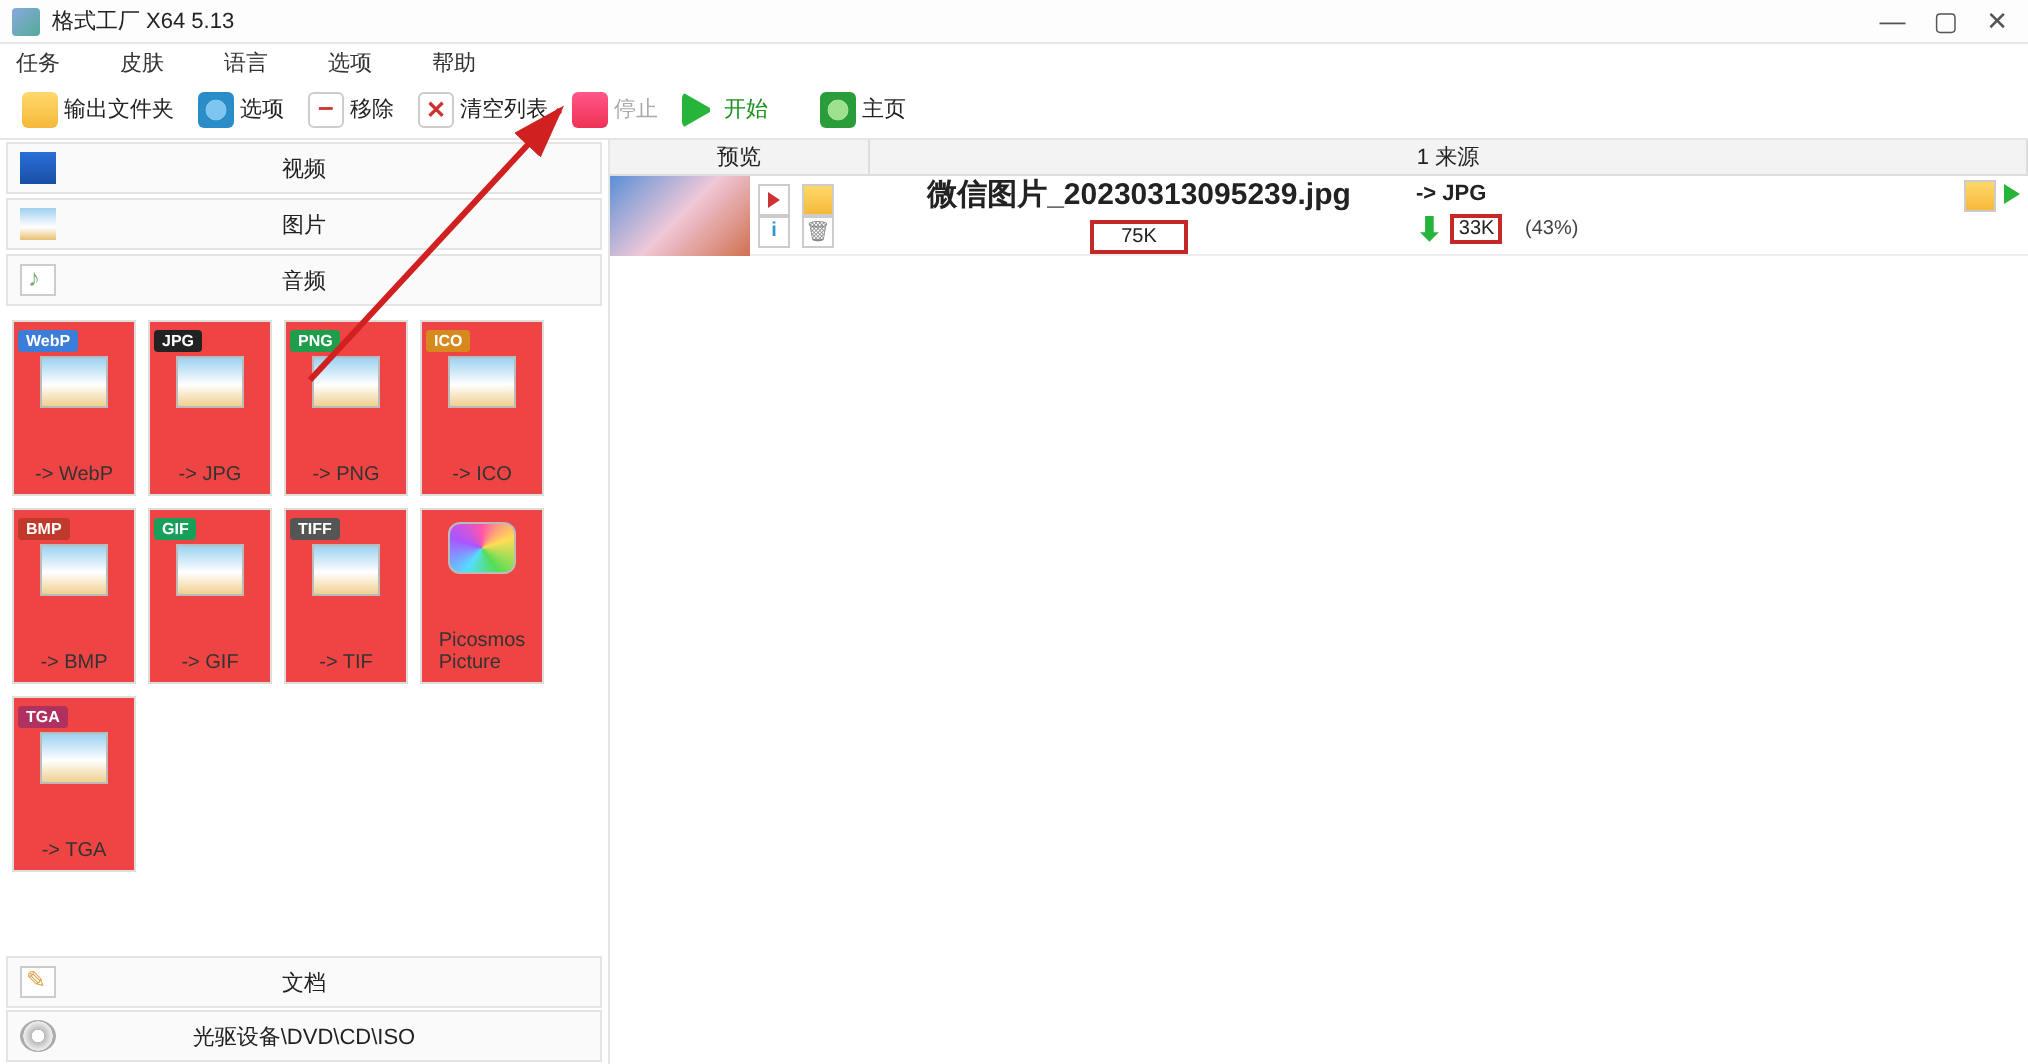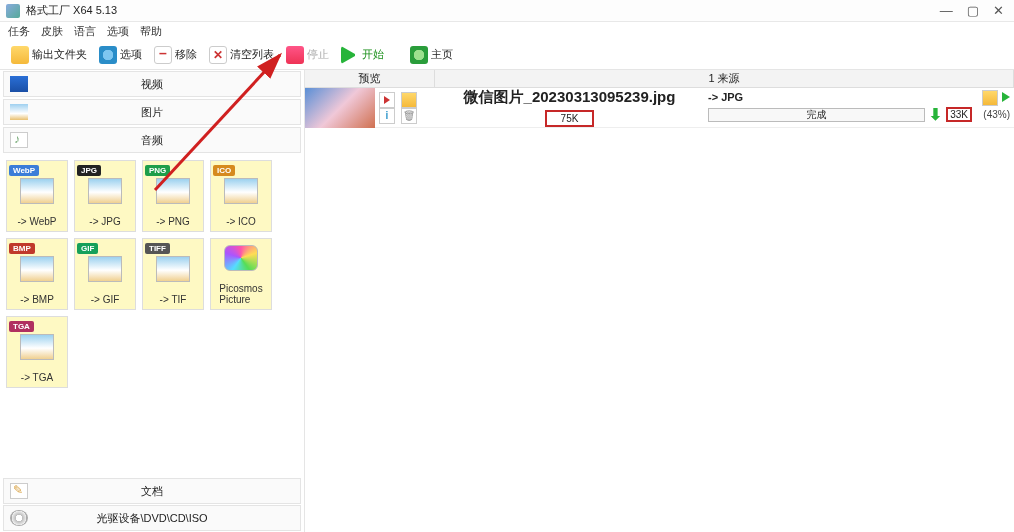--- a/index.html
+++ b/index.html
@@ -3,21 +3,21 @@
 <meta charset="utf-8">
 <style>
   * { box-sizing: border-box; margin: 0; padding: 0; font-family: "Microsoft YaHei", sans-serif; }
   body { width: 1014px; height: 532px; background: #fff; font-size: 11px; color: #222; overflow: hidden; position: relative; }
   
   .titlebar { height: 22px; display: flex; align-items: center; padding: 0 6px; background: #fdfdfd; border-bottom: 1px solid #e8e8e8; }
   .titlebar .app-icon { width: 14px; height: 14px; background: linear-gradient(135deg,#8ad,#5a9); border-radius: 2px; margin-right: 6px; }
   .titlebar .controls { margin-left: auto; display: flex; gap: 14px; color: #555; font-size: 13px; padding-right:4px;}
   .titlebar .controls span { cursor: default; }
   
-  .menubar { height: 18px; display: flex; align-items: center; gap: 11px; padding: 0 8px; font-size: 11px; color: #333; }
+  .menubar { height: 18px; display: flex; align-items: center; gap: 30px; padding: 0 8px; font-size: 11px; color: #333; }
   
   .toolbar { height: 30px; display: flex; align-items: center; gap: 6px; padding: 2px 8px; border-bottom: 1px solid #e5e5e5; }
   .tbtn { display: flex; align-items: center; gap: 3px; padding: 2px 3px; cursor: default; }
   .tbtn .ico { width: 18px; height: 18px; display: flex; align-items: center; justify-content: center; border-radius: 3px; font-size:12px; }
   .ic-folder { background: linear-gradient(#ffd86b,#f5b93a); }
   .ic-opt { background: radial-gradient(circle,#7ec6f0 40%,#2a8dc8 42%); border-radius: 50%; }
   .ic-remove { background:#fff; border:1px solid #ccc; position:relative;}
   .ic-remove::after{content:"–";color:#c33;font-weight:bold;position:absolute;top:-2px;left:4px;font-size:14px;}
   .ic-clear { background:#fff;border:1px solid #ccc;color:#c33;font-weight:bold;}
   .ic-stop { background: linear-gradient(#f58,#e35); }
@@ -33,21 +33,21 @@
   .cat .cicon { position: absolute; left: 6px; width: 18px; height: 16px; }
   .ci-vid { background: linear-gradient(#2a6fd6,#1a4fa6); }
   .ci-aud { background: #fff; border:1px solid #ccc; }
   .ci-aud::after { content:"♪"; color:#7a7; position:absolute; left:3px; top:-1px; font-size:12px;}
   .ci-img { background: linear-gradient(#9fd0f0,#fff 60%,#e8c070); }
   .ci-doc { background:#fff; border:1px solid #ccc;}
   .ci-doc::after{content:"✎";color:#d8a040;position:absolute;left:2px;top:-1px;font-size:12px;}
   .ci-cd { background: radial-gradient(circle,#fff 25%,#bbb 27%,#eee 60%,#aaa 62%); border-radius:50%;}
   
   .fmt-grid { flex: 1; padding: 6px; display: flex; flex-wrap: wrap; align-content: flex-start; gap: 6px; overflow:auto;}
-  .fmt { width: 62px; height: 72px; border: 1px solid #ddd; background: #fef9c3; display: flex; flex-direction: column; align-items: center; padding: 4px 2px; cursor: default; }
+  .fmt { width: 62px; height: 88px; border: 1px solid #ddd; background: #ef4444; display: flex; flex-direction: column; align-items: center; padding: 4px 2px; cursor: default; }
   .fmt .badge { font-size: 8px; font-weight: bold; color: #fff; padding: 1px 4px; border-radius: 2px; align-self: flex-start; }
   .fmt .thumb { width: 34px; height: 26px; margin-top: 2px; background: linear-gradient(#9cd1ef,#fff 55%,#f0d090); border:1px solid #bbb;}
   .fmt .cap { margin-top: auto; font-size: 10px; color: #333; }
   .fmt.last .thumb { background: conic-gradient(#f5a,#fd5,#5d5,#5df,#a5f,#f5a); border-radius: 6px; }
   
   .rhead { display: flex; height: 18px; background: #f3f3f3; border-bottom: 1px solid #ddd; font-size: 11px; }
   .rhead > div { border-right: 1px solid #ddd; display:flex; align-items:center; justify-content:center;}
   .col-prev { width: 130px; }
   .col-src { flex: 1; }
   .col-out { width: 310px; }
@@ -233,21 +233,20 @@
       </div>
       <div class="tout">
         <div class="row1">
           <span class="fmt-out">-&gt; JPG</span>
         </div>
         <div class="endicons">
           <span class="miniico mi-fold"></span>
           <span class="playend"></span>
         </div>
         <div class="row2">
-          <div class="progress">完成</div>
           <span class="dnarrow">⬇</span>
           <span class="outbox">33K</span>
           <span class="pct">(43%)</span>
         </div>
       </div>
     </div>
   </div>
 </div>
 
 <svg class="arrow" width="1014" height="532" style="left:0;top:0;">

